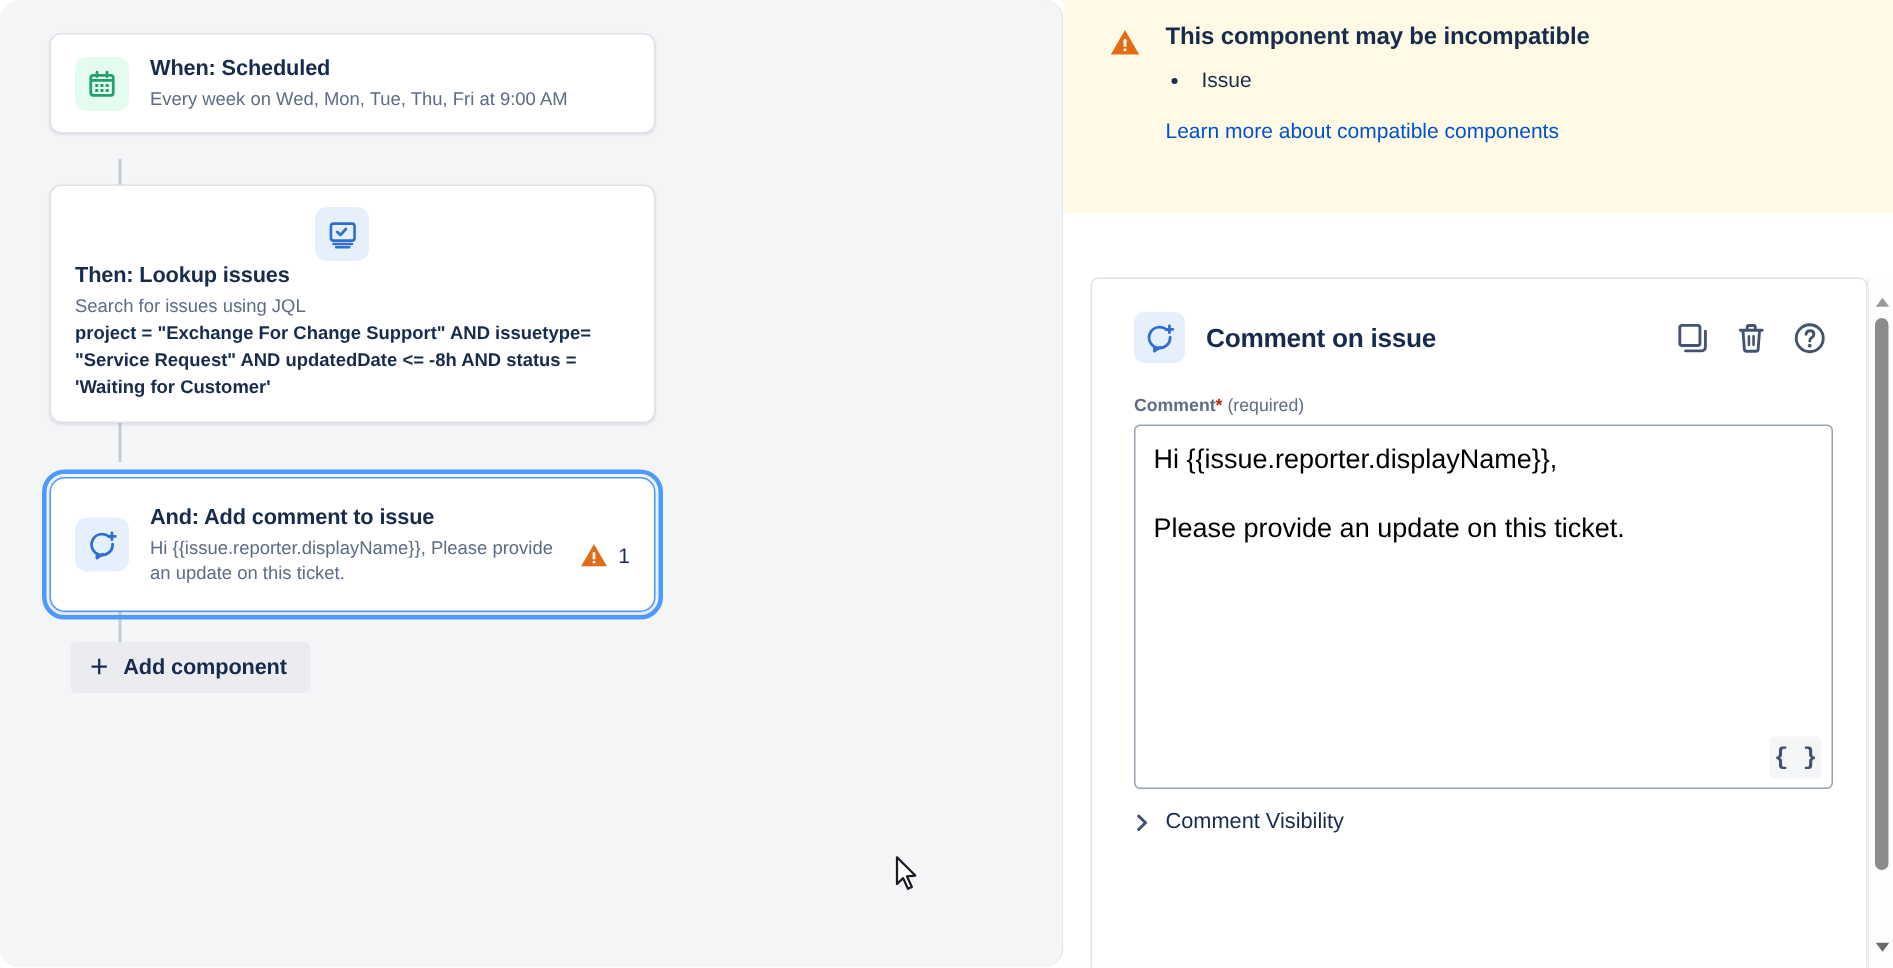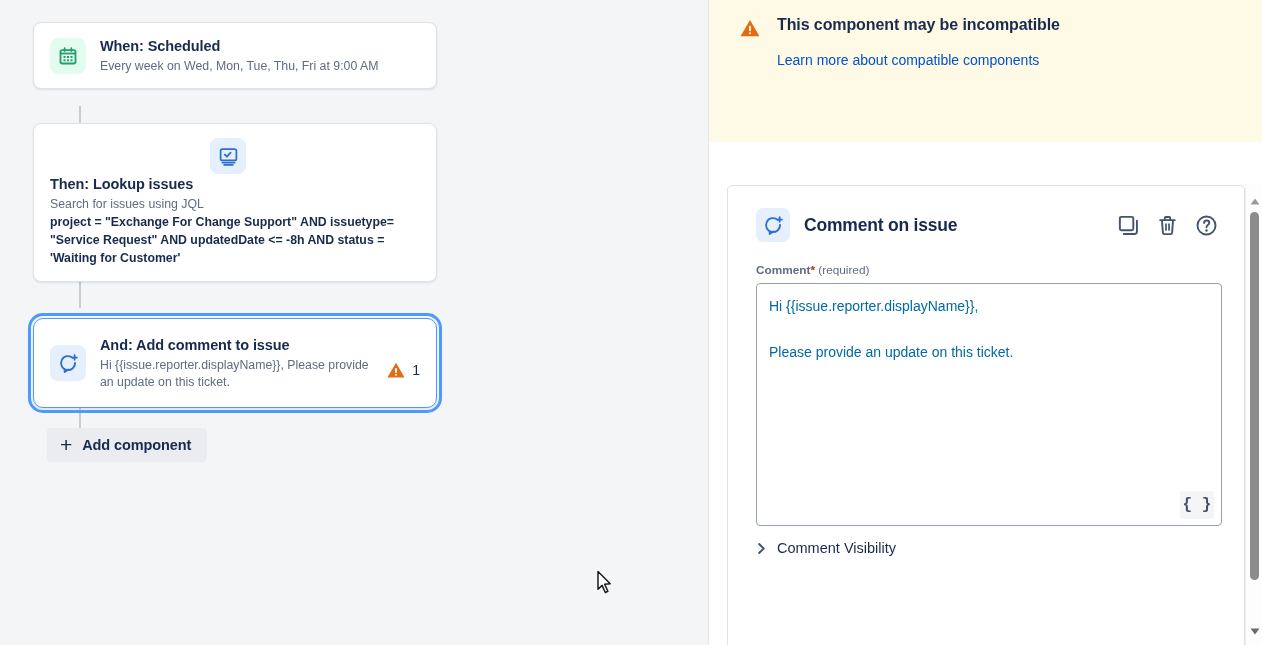--- a/index.html
+++ b/index.html
@@ -11,20 +11,21 @@
   }
   #root { position: relative; width: 1262px; height: 645px; display: flex; }
 
   
   .canvas {
     width: 709px; height: 645px;
     background: #f4f5f7;
     position: relative;
     border-right: 1px solid #e4e6ea;
     overflow: hidden;
+    border-radius: 13px;
   }
   .flow { position: absolute; left: 33px; top: 12px; width: 420px; }
 
   .connector {
     position: absolute; left: 46px; width: 2px;
     background: #c7ccd4;
   }
   .conn1 { top: 94px; height: 34px; }
   .conn2 { top: 260px; height: 36px; }
   .conn3 { top: 394px; height: 34px; }
@@ -138,21 +139,21 @@
   .field-label { font-size:11.8px; font-weight:700; color:#5e6c84; margin-top:21px; }
   .field-label .req { color:#bf2600; font-weight:700; }
   .field-label .opt { font-weight:400; color:#5e6c84; }
 
   .textarea-wrap {
     position: relative; margin-top: 6px;
     width: 466px; height: 243px;
     border: 1px solid #97a0af; border-radius: 4px; background:#fff;
   }
   .textarea-body {
-    padding: 11px 12px; font-size:14px; color:#0369a1; line-height:23px;
+    padding: 11px 12px; font-size:18px; color:#000000; line-height:23px;
     white-space: pre-wrap; font-family:"Liberation Sans", sans-serif;
   }
   .smart-values {
     position:absolute; right: 7px; bottom: 6px;
     width: 34px; height: 28px; border-radius:3px; background:#f4f5f7;
     display:flex; align-items:center; justify-content:center;
     font-size:16px; font-weight:700; color:#42526e; cursor:pointer;
     font-family:"Liberation Mono", monospace;
   }
 
@@ -269,20 +270,23 @@
     <div class="banner">
       <div class="banner-icon">
         <svg width="22" height="22" viewBox="0 0 24 24">
           <path d="M12 3.2L22.3 21H1.7z" fill="#e06c16"></path>
           <rect x="10.9" y="9.6" width="2.2" height="6" rx="1.1" fill="#fffae6"></rect>
           <rect x="10.9" y="16.6" width="2.2" height="2.2" rx="1.1" fill="#fffae6"></rect>
         </svg>
       </div>
       <div class="banner-text">
         <div class="banner-title">This component may be incompatible</div>
+        <ul class="banner-list">
+          <li>Issue</li>
+        </ul>
         <a class="banner-link">Learn more about compatible components</a>
       </div>
     </div>
 
     <div class="detail-panel">
 
       <div class="detail-head">
         <div class="detail-icon">
           <svg width="21" height="21" viewBox="0 0 24 24" fill="none">
             <path d="M19.5 11.2a8 8 0 1 1-2.6-5.6" stroke="#2f6fd0" stroke-width="2.1" stroke-linecap="round"></path>

